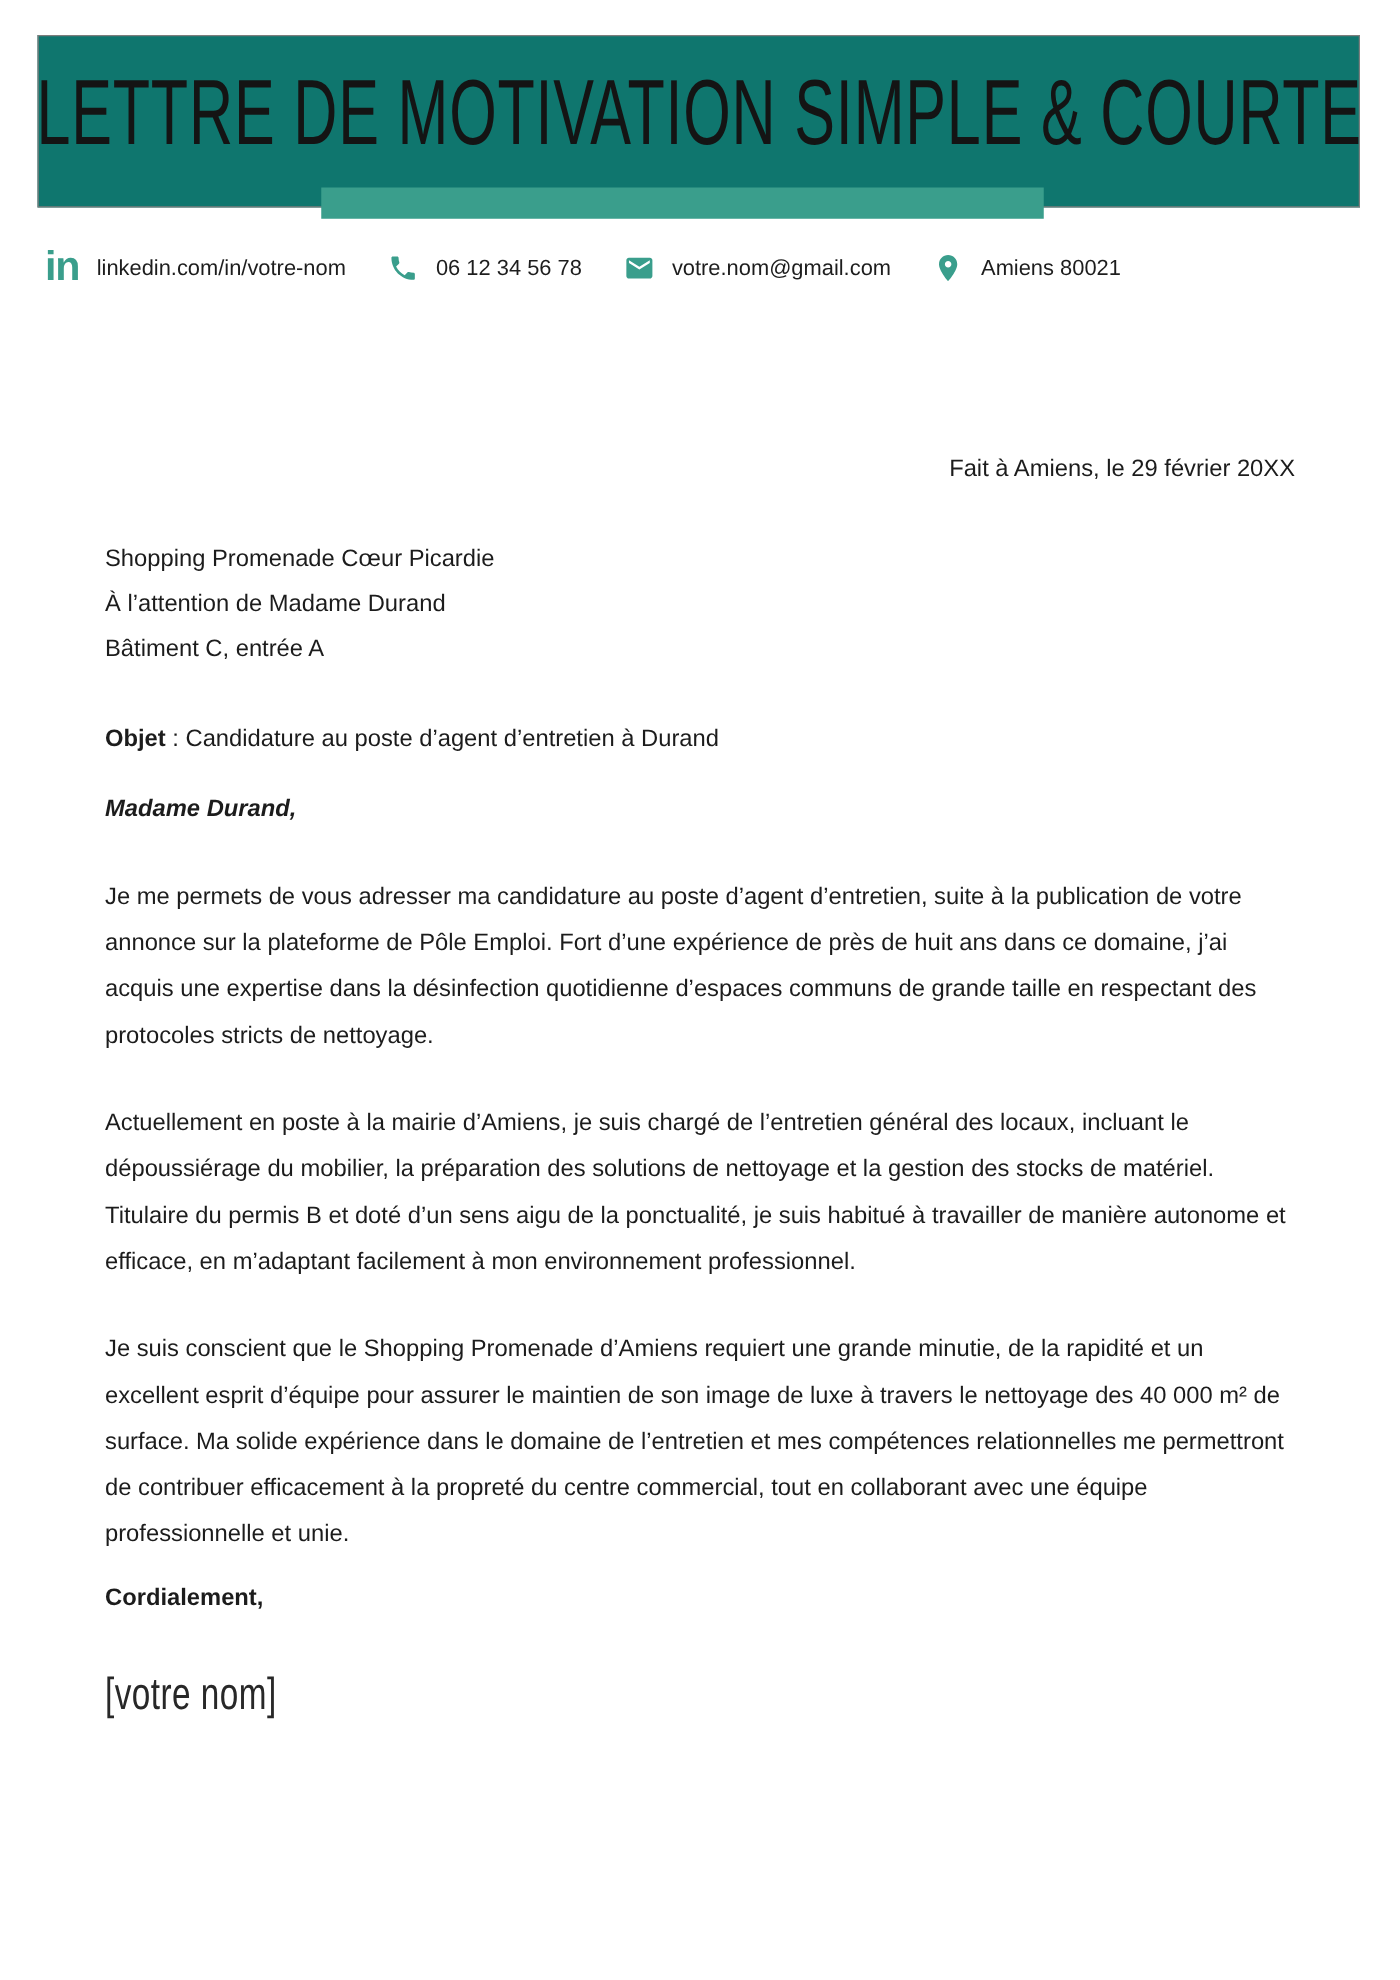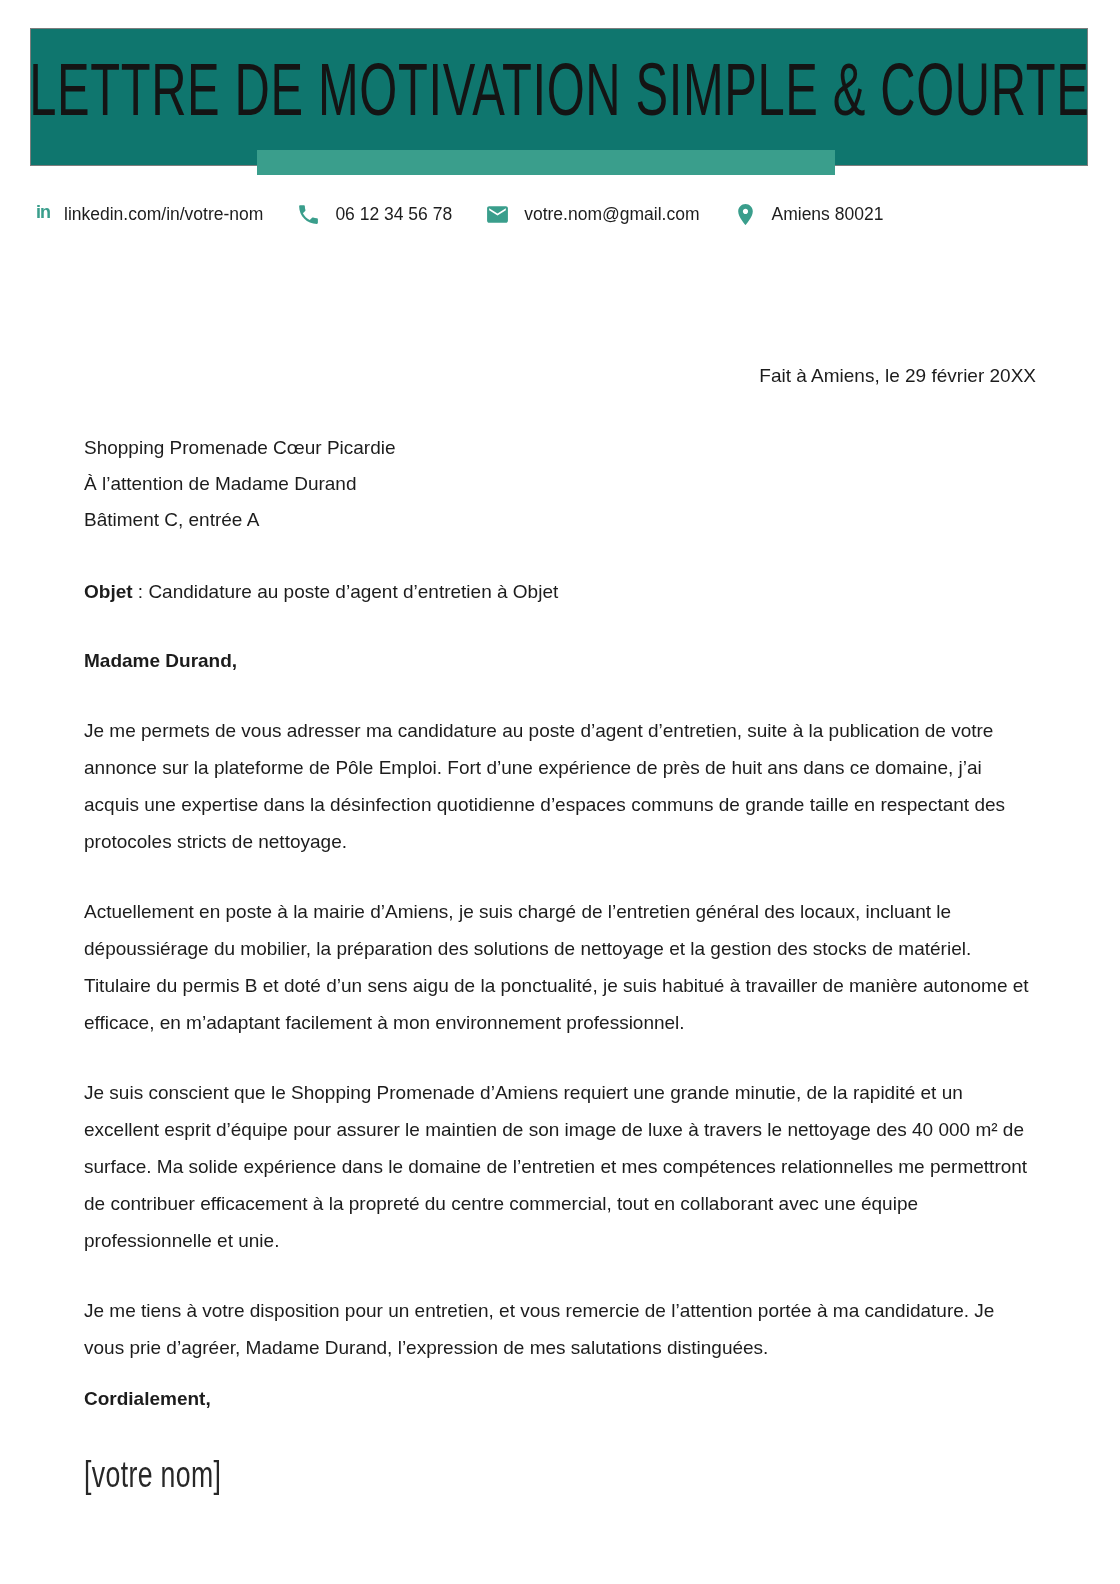--- a/index.html
+++ b/index.html
@@ -43,39 +43,39 @@
     width: 1050px; height: 36px;
     display: flex; align-items: center;
     gap: 33px;
     font-size: 17.5px;
     color: #1d1d1d;
   }
   .contact-item { display: flex; align-items: center; gap: 14px; white-space: nowrap; }
   .contact-item .svg-icon { width: 25px; height: 25px; display: block; }
   .contact-item .svg-icon svg { width: 100%; height: 100%; fill: var(--accent, #3a9e8c); display: block; }
   .li-glyph {
-    font-size: 18px; font-weight: 700; line-height: 1;
+    font-size: 33px; font-weight: 700; line-height: 1;
     color: var(--accent, #3a9e8c);
     letter-spacing: -1px;
     transform: translateY(-2px);
     display: inline-block;
   }
 
   
   .content {
     position: absolute; left: 84px; top: 312px;
     width: 952px;
     font-size: 19px;
     line-height: 36px;
     color: #1c1c1c;
   }
   .date-line { text-align: right; margin-top: 46px; }
   .recipient-block { margin-top: 36px; }
   .subject-line { margin-top: 36px; }
-  .salutation { margin-top: 33px; font-weight: 700; }
+  .salutation { margin-top: 20px; font-weight: 700; font-style: italic; }
   .body-par { margin-top: 33px; line-height: 37px; }
   .closing { margin-top: 15px; font-weight: 700; }
   .bold { font-weight: 700; }
   .signature {
     margin-top: 40px;
     font-size: 36px;
     font-weight: 400;
     color: #282828;
     letter-spacing: 0.5px;
     white-space: nowrap;
@@ -125,26 +125,25 @@
 <div class="content">
   <div class="date-line">Fait à Amiens, le 29 février 20XX</div>
 
   <div class="recipient-block">
     <div>Shopping Promenade Cœur Picardie</div>
     <div>À l’attention de Madame Durand</div>
     <div>Bâtiment C, entrée A</div>
   </div>
 
   <div class="subject-line">
-    <span class="bold">Objet</span><span> : Candidature au poste d’agent d’entretien à Objet</span>
+    <span class="bold">Objet</span><span> : Candidature au poste d’agent d’entretien à Durand</span>
   </div>
 
   <div class="salutation">Madame Durand,</div>
 
   <p class="body-par">Je me permets de vous adresser ma candidature au poste d’agent d’entretien, suite à la publication de votre annonce sur la plateforme de Pôle Emploi. Fort d’une expérience de près de huit ans dans ce domaine, j’ai acquis une expertise dans la désinfection quotidienne d’espaces communs de grande taille en respectant des protocoles stricts de nettoyage.</p>
   <p class="body-par">Actuellement en poste à la mairie d’Amiens, je suis chargé de l’entretien général des locaux, incluant le dépoussiérage du mobilier, la préparation des solutions de nettoyage et la gestion des stocks de matériel. Titulaire du permis B et doté d’un sens aigu de la ponctualité, je suis habitué à travailler de manière autonome et efficace, en m’adaptant facilement à mon environnement professionnel.</p>
   <p class="body-par">Je suis conscient que le Shopping Promenade d’Amiens requiert une grande minutie, de la rapidité et un excellent esprit d’équipe pour assurer le maintien de son image de luxe à travers le nettoyage des 40 000 m² de surface. Ma solide expérience dans le domaine de l’entretien et mes compétences relationnelles me permettront de contribuer efficacement à la propreté du centre commercial, tout en collaborant avec une équipe professionnelle et unie.</p>
-  <p class="body-par">Je me tiens à votre disposition pour un entretien, et vous remercie de l’attention portée à ma candidature. Je vous prie d’agréer, Madame Durand, l’expression de mes salutations distinguées.</p>
 
   <div class="closing">Cordialement,</div>
 
   <div class="signature">[votre nom]</div>
 </div>
 
 </body></html>

